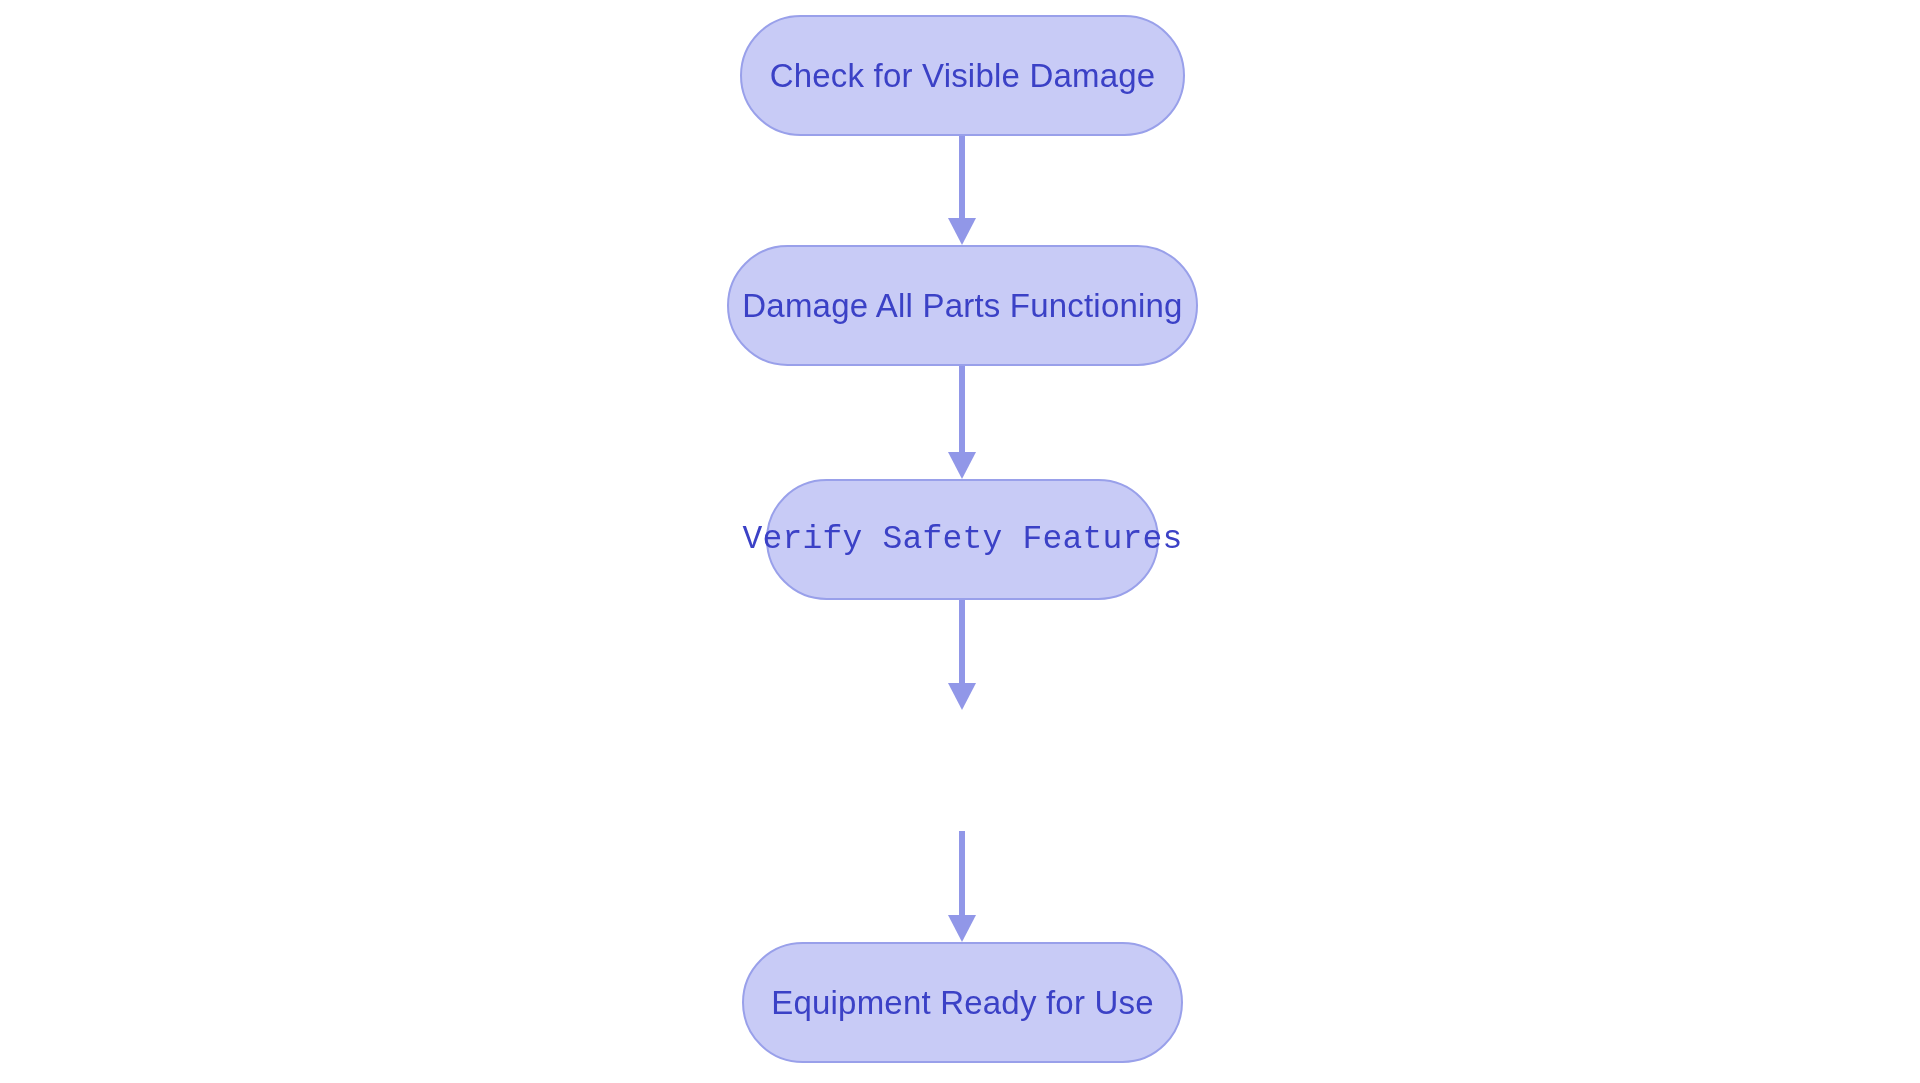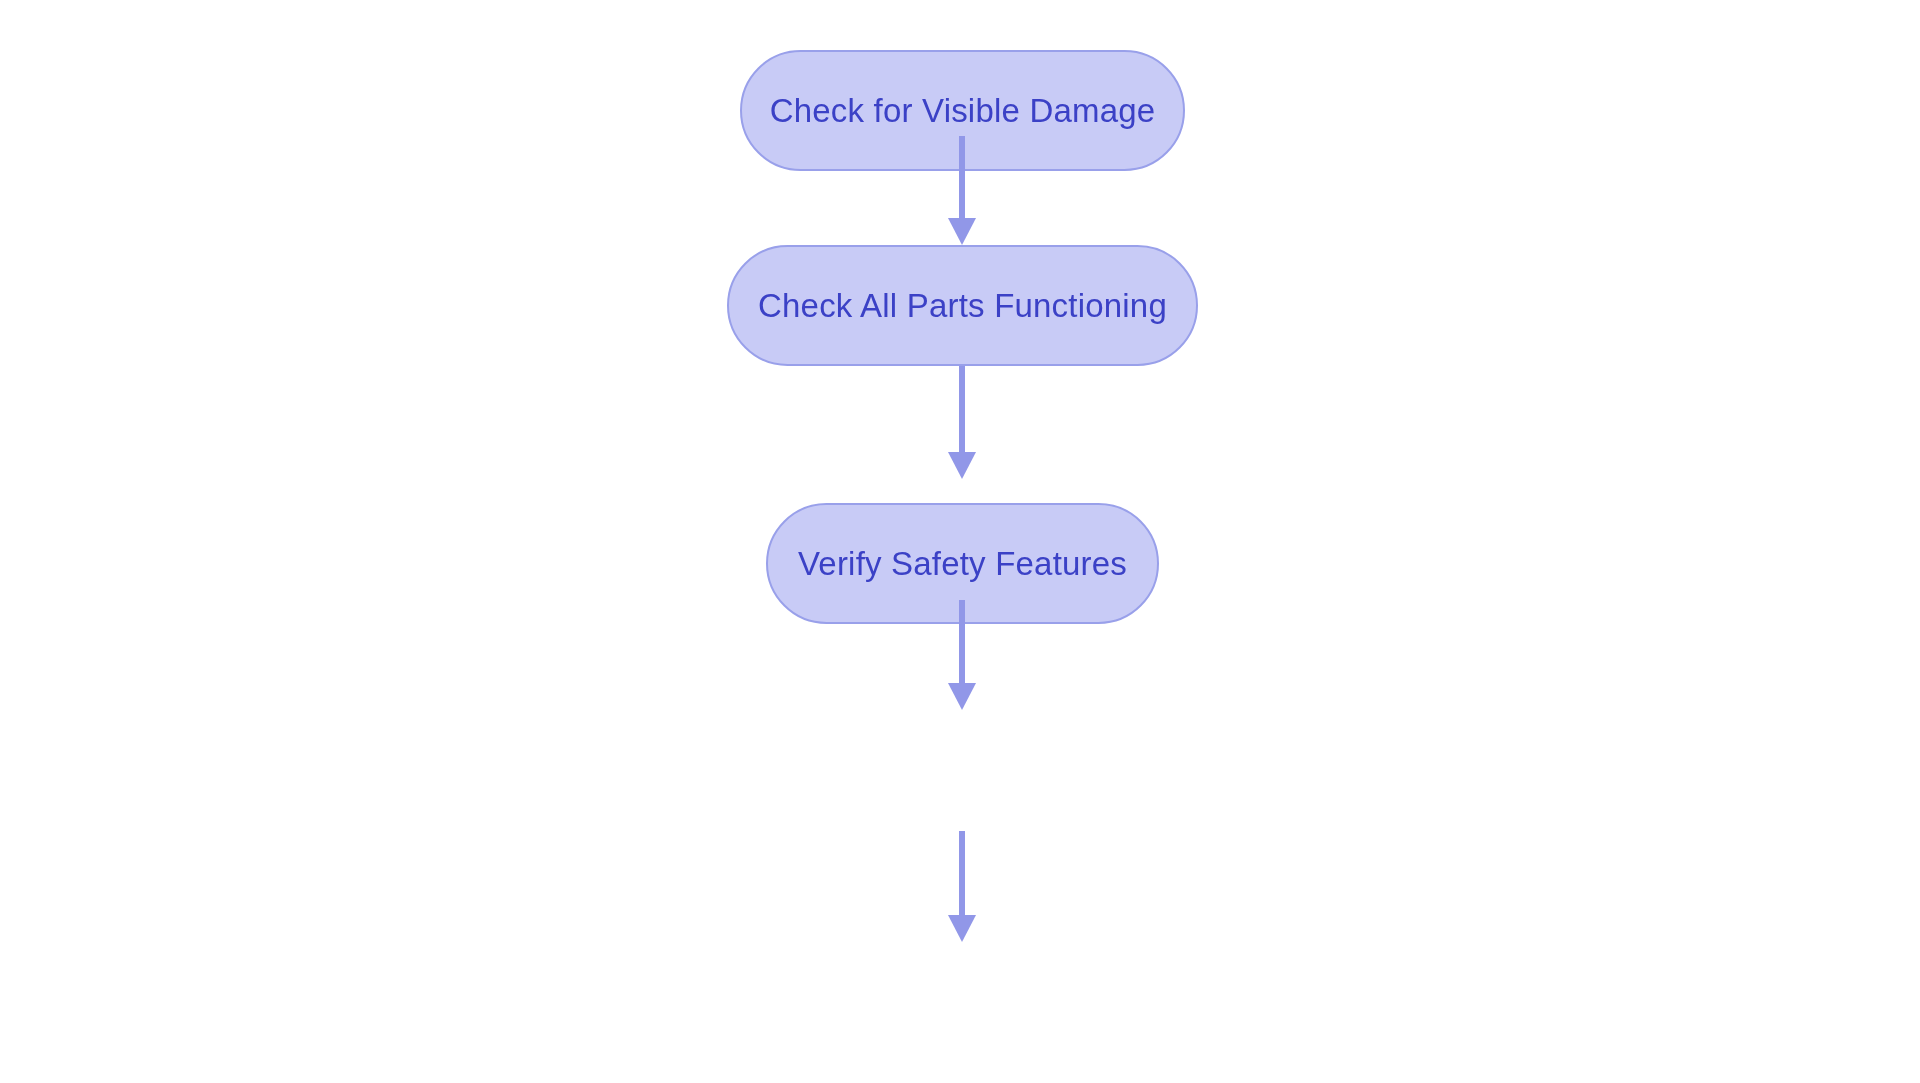--- a/index.html
+++ b/index.html
@@ -26,23 +26,23 @@
     border: 2px solid #99a0ea;
     background: #c8cbf6;
   }
   .node span {
     color: #3b41c6;
     font-size: 33px;
     font-weight: 500;
     letter-spacing: 0.2px;
     white-space: nowrap;
   }
-  .n1 { left: 740px; top: 15px;  width: 445px; margin-top: 35px; }
+  .n1 { left: 740px; top: 15px;  width: 445px; }
   .n2 { left: 727px; top: 245px; width: 471px; }
-  .n3 { left: 766px; top: 503px; width: 393px; }
+  .n3 { left: 766px; top: 479px; width: 393px; font-family: Liberation Mono, monospace; }
   .n4 { left: 712px; top: 710px; width: 501px; }
   .n5 { left: 742px; top: 942px; width: 441px; }
 
   .arrow { position: absolute; }
   .arrow .stem {
     position: absolute;
     left: 959px;
     width: 6px;
     background: #9197e8;
   }
@@ -72,21 +72,21 @@
   <div class="node n1">
     <span>Check for Visible Damage</span>
   </div>
 
   <div class="arrow a1">
     <div class="stem"></div>
     <div class="head"></div>
   </div>
 
   <div class="node n2">
-    <span>Check All Parts Functioning</span>
+    <span>Damage All Parts Functioning</span>
   </div>
 
   <div class="arrow a2">
     <div class="stem"></div>
     <div class="head"></div>
   </div>
 
   <div class="node n3">
     <span>Verify Safety Features</span>
   </div>
@@ -95,14 +95,17 @@
     <div class="stem"></div>
     <div class="head"></div>
   </div>
 
 
   <div class="arrow a4">
     <div class="stem"></div>
     <div class="head"></div>
   </div>
 
+  <div class="node n5">
+    <span>Equipment Ready for Use</span>
+  </div>
 
 </div>
 
 </body></html>

